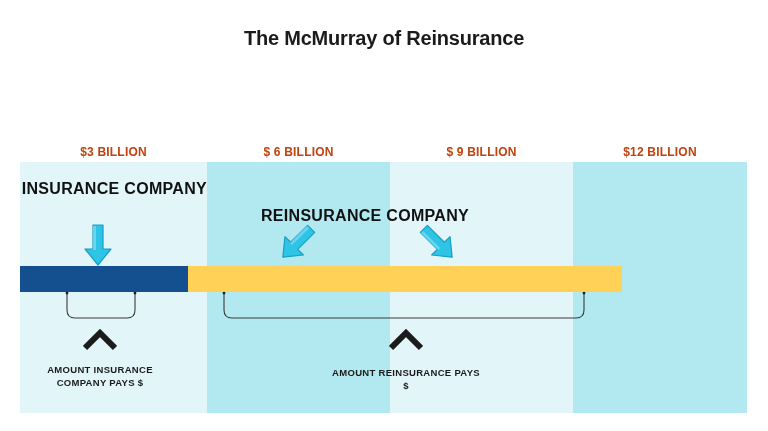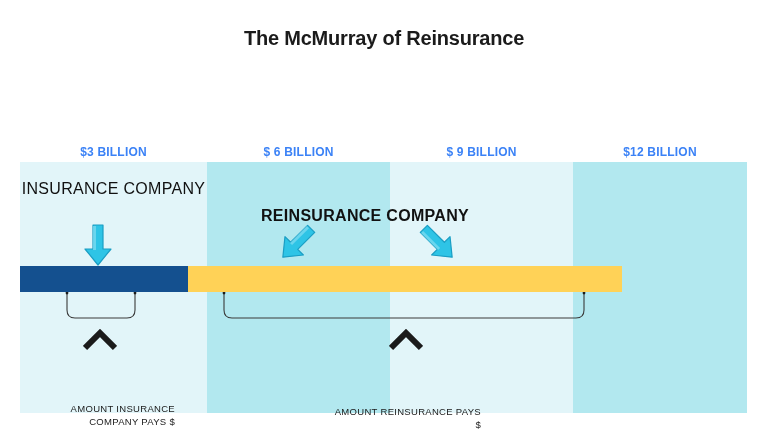--- a/index.html
+++ b/index.html
@@ -41,32 +41,32 @@
     height: 251px;
   }
 
   
   .tier-label {
     position: absolute;
     top: 145px;
     text-align: center;
     font-size: 12px;
     font-weight: bold;
-    color: #3b82f6;
+    color: #c2410c;
     letter-spacing: 0.2px;
     white-space: nowrap;
   }
 
   
   #insurance-heading {
     position: absolute;
     left: 20px; top: 178px; width: 187px;
-    text-align: center;
+    text-align: right;
     font-size: 16px;
-    font-weight: normal;
+    font-weight: bold;
     line-height: 22px;
     color: #111111;
     letter-spacing: 0.3px;
   }
   #reinsurance-heading {
     position: absolute;
     left: 207px; top: 190px; width: 316px;
     text-align: center;
     font-size: 16px;
     font-weight: bold;
@@ -100,27 +100,26 @@
 
   
   .bracket { position: absolute; }
 
   
   .caret { position: absolute; }
 
   
   .caption {
     position: absolute;
-    text-align: right;
+    text-align: center;
     font-size: 9.5px;
-    font-weight: normal;
+    font-weight: bold;
     line-height: 13px;
     color: #1b1b1b;
     letter-spacing: 0.3px;
-    margin-top: 39px;
   }
   #caption-insurance { left: 25px; top: 363px; width: 150px; }
   #caption-reinsurance { left: 331px; top: 366px; width: 150px; }
 </style>
 </head>
 <body>
 
 <div id="infographic">
 
   <div class="band" style="left:20px; width:187px; background:#e2f5f9;"></div>

